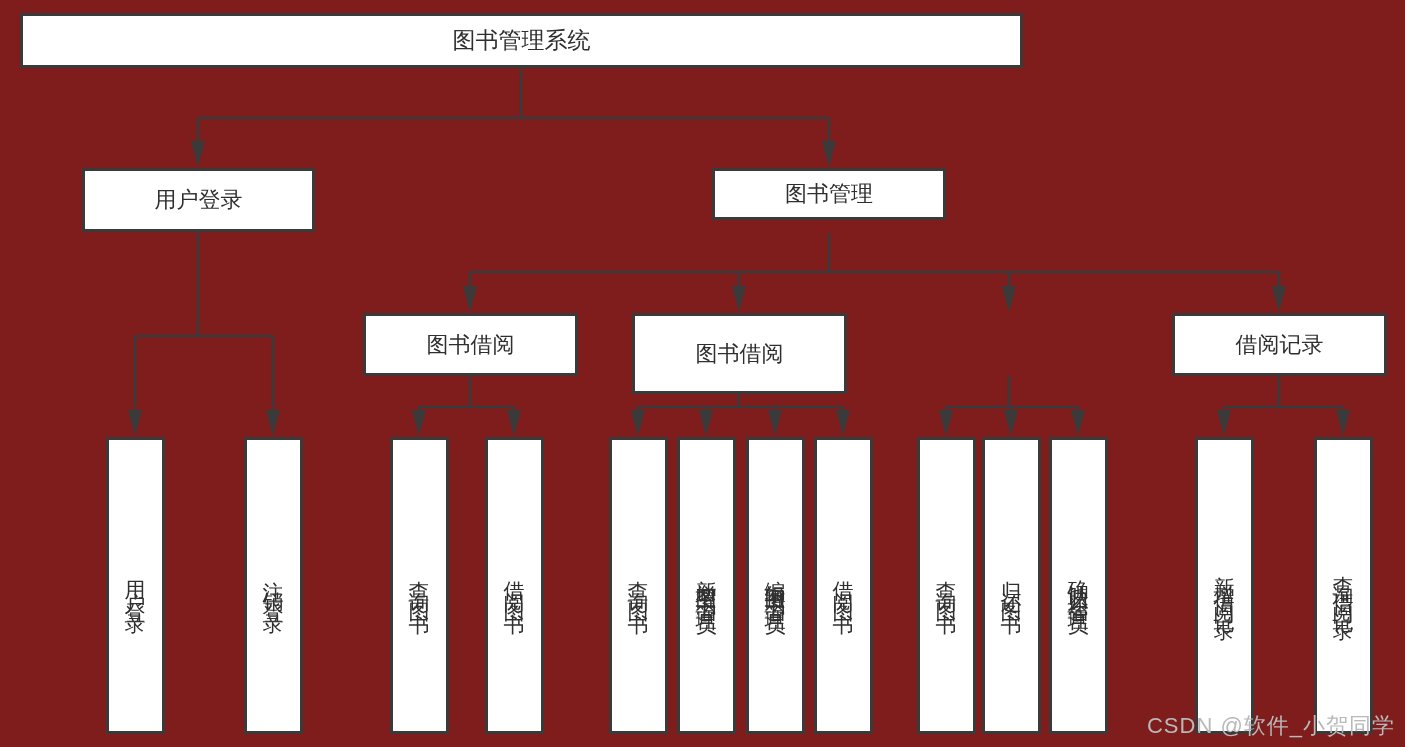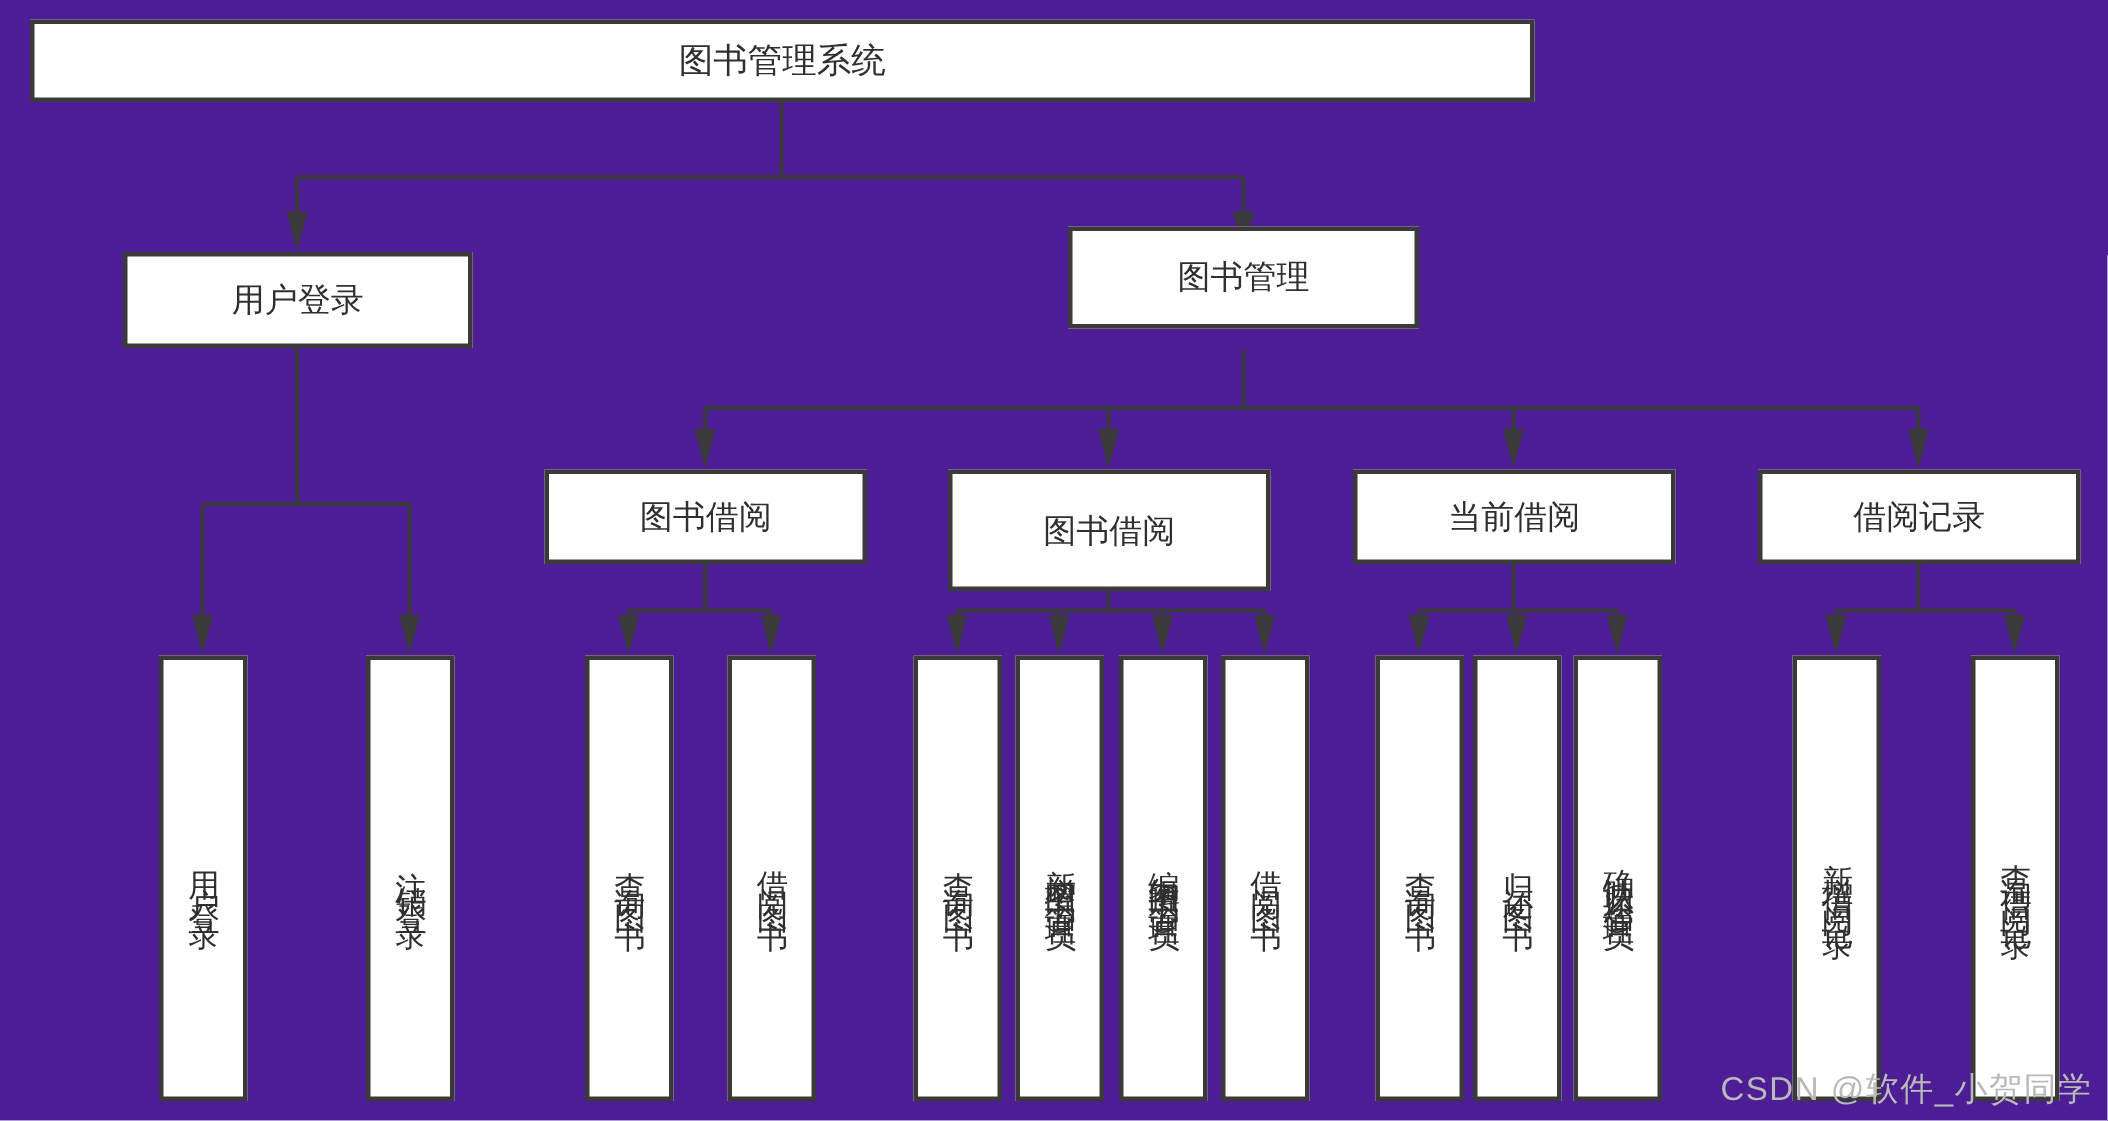--- a/index.html
+++ b/index.html
@@ -1,17 +1,17 @@
 <!DOCTYPE html>
 <html style="--line: #3a3a3a; --text: #2f2f2f; --boxbg: #ffffff; --wm: #b9b9b9;"><head>
 <meta charset="utf-8">
 <style>
   html,body { margin:0; padding:0; background:#ffffff; }
   .canvas {
-    position:relative; width:1405px; height:747px; background:#4c1d95;
+    position:relative; width:1405px; height:747px; background:#7f1d1d;
     font-family:"Liberation Sans", sans-serif;
     color:var(--text,#2f2f2f); overflow:hidden;
   }
   svg.connectors { position:absolute; left:0; top:0; width:1405px; height:747px; }
   svg.connectors path { stroke:var(--line,#3a3a3a); stroke-width:2.6; fill:none; }
   svg.connectors polygon { fill:var(--line,#3a3a3a); }
   .box {
     position:absolute; box-sizing:border-box;
     border:3px solid var(--line,#3a3a3a); background:var(--boxbg,#ffffff);
     display:flex; align-items:center; justify-content:center;
@@ -68,32 +68,29 @@
       </g>
   </svg>
 
   <div class="box hbox title" style="left:20px;top:13px;width:1003px;height:55px">
     <span>图书管理系统</span>
   </div>
 
   <div class="box hbox" style="left:82px;top:168px;width:233px;height:64px">
     <span>用户登录</span>
   </div>
-  <div class="box hbox" style="left:712px;top:151px;width:234px;height:68px">
+  <div class="box hbox" style="left:712px;top:168px;width:234px;height:52px">
     <span>图书管理</span>
   </div>
 
   <div class="box hbox" style="left:363px;top:313px;width:215px;height:63px">
     <span>图书借阅</span>
   </div>
   <div class="box hbox" style="left:632px;top:313px;width:215px;height:81px">
     <span>图书借阅</span>
-  </div>
-  <div class="box hbox" style="left:902px;top:313px;width:215px;height:63px">
-    <span>当前借阅</span>
   </div>
   <div class="box hbox" style="left:1172px;top:313px;width:215px;height:63px">
     <span>借阅记录</span>
   </div>
 
   <div class="box vbox" style="left:106px;top:437px;width:59px;height:297px">
     <span>用户登录</span>
   </div>
   <div class="box vbox" style="left:244px;top:437px;width:59px;height:297px">
     <span>注销登录</span>

